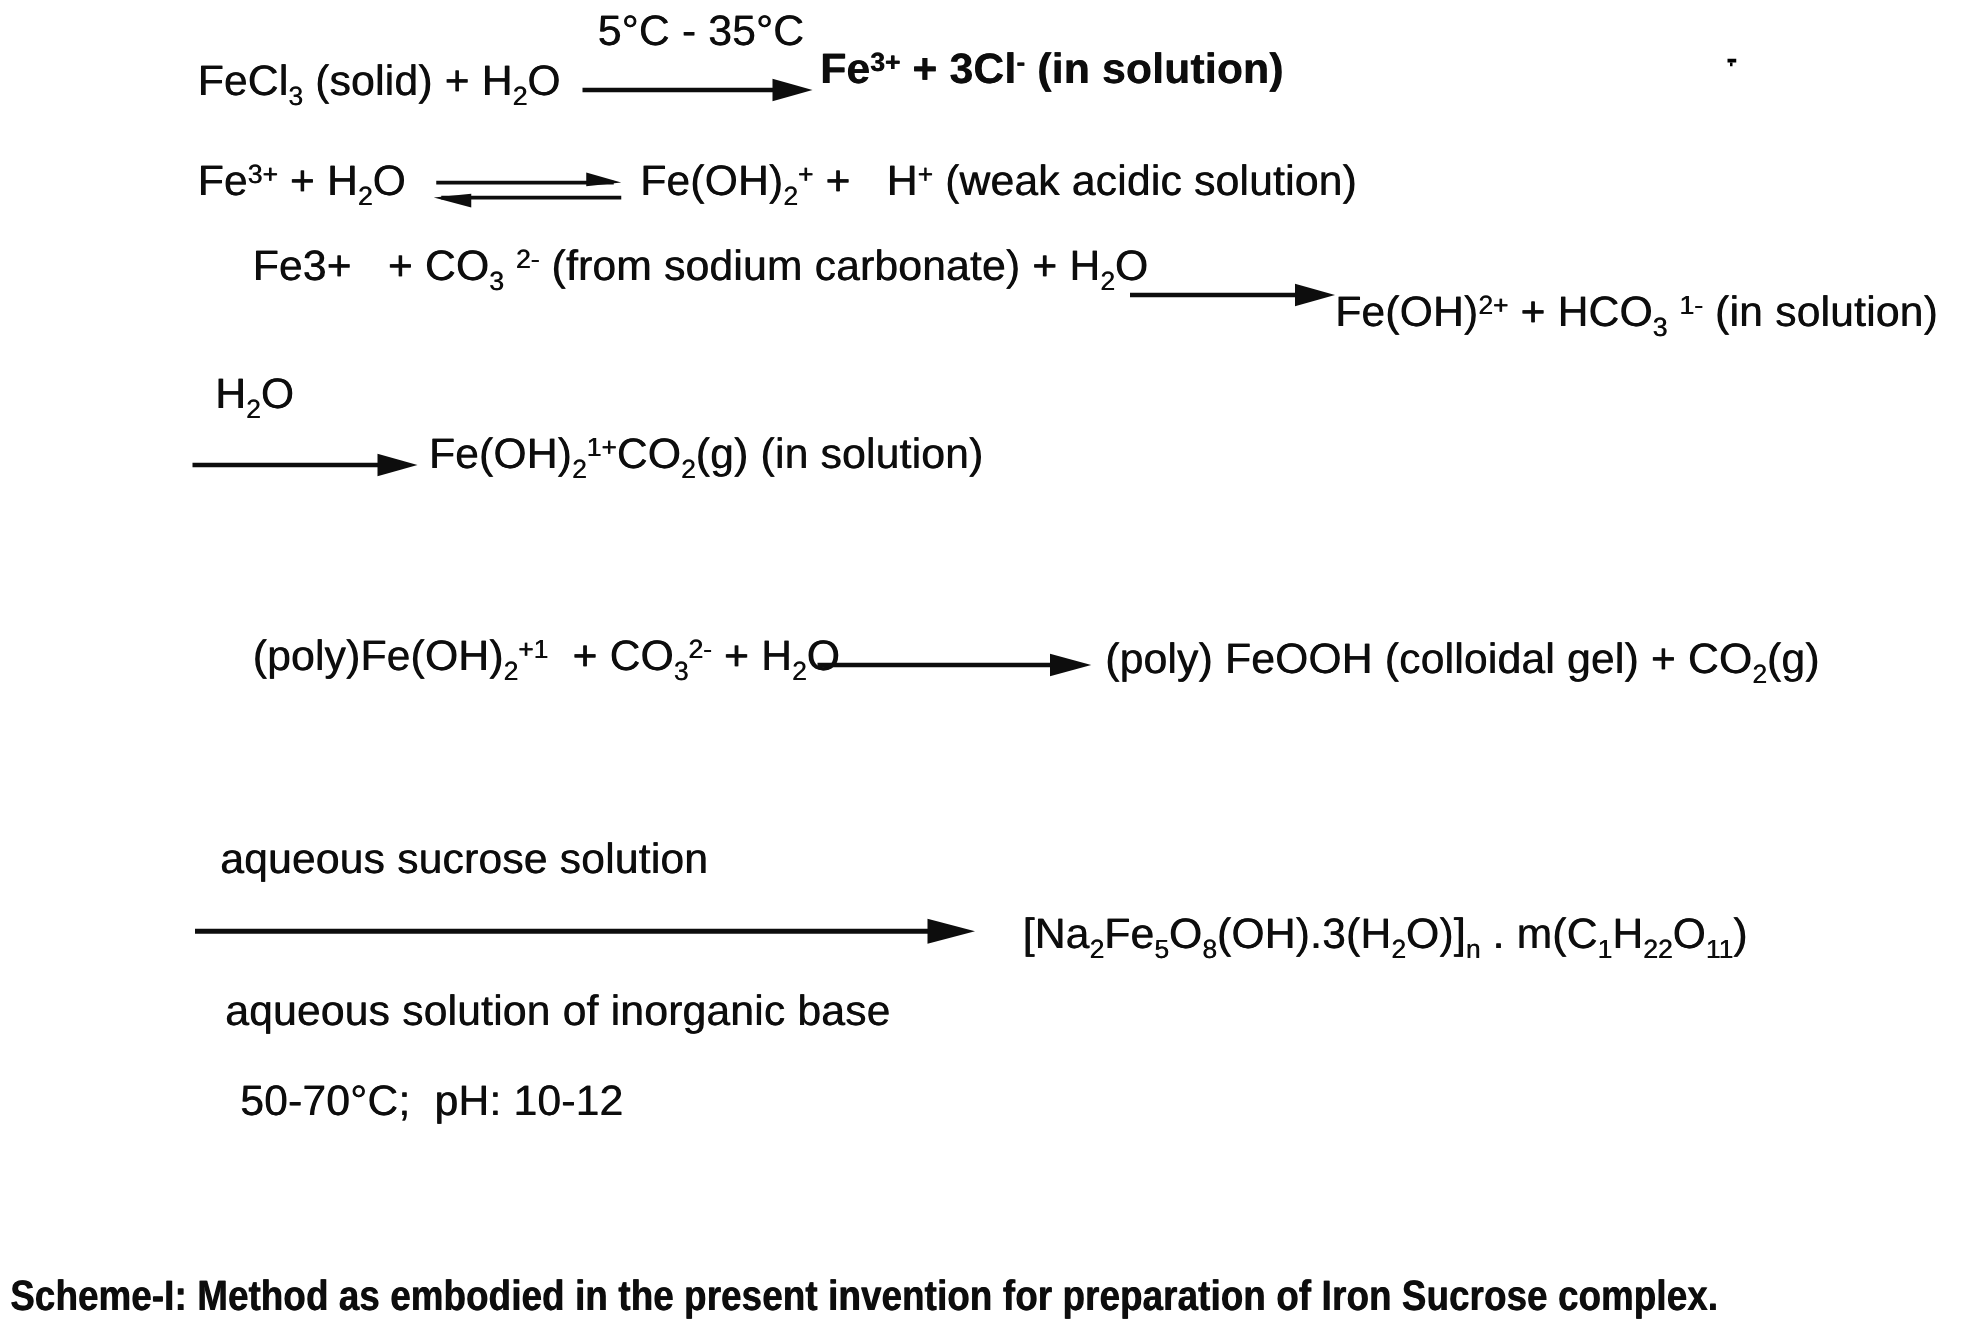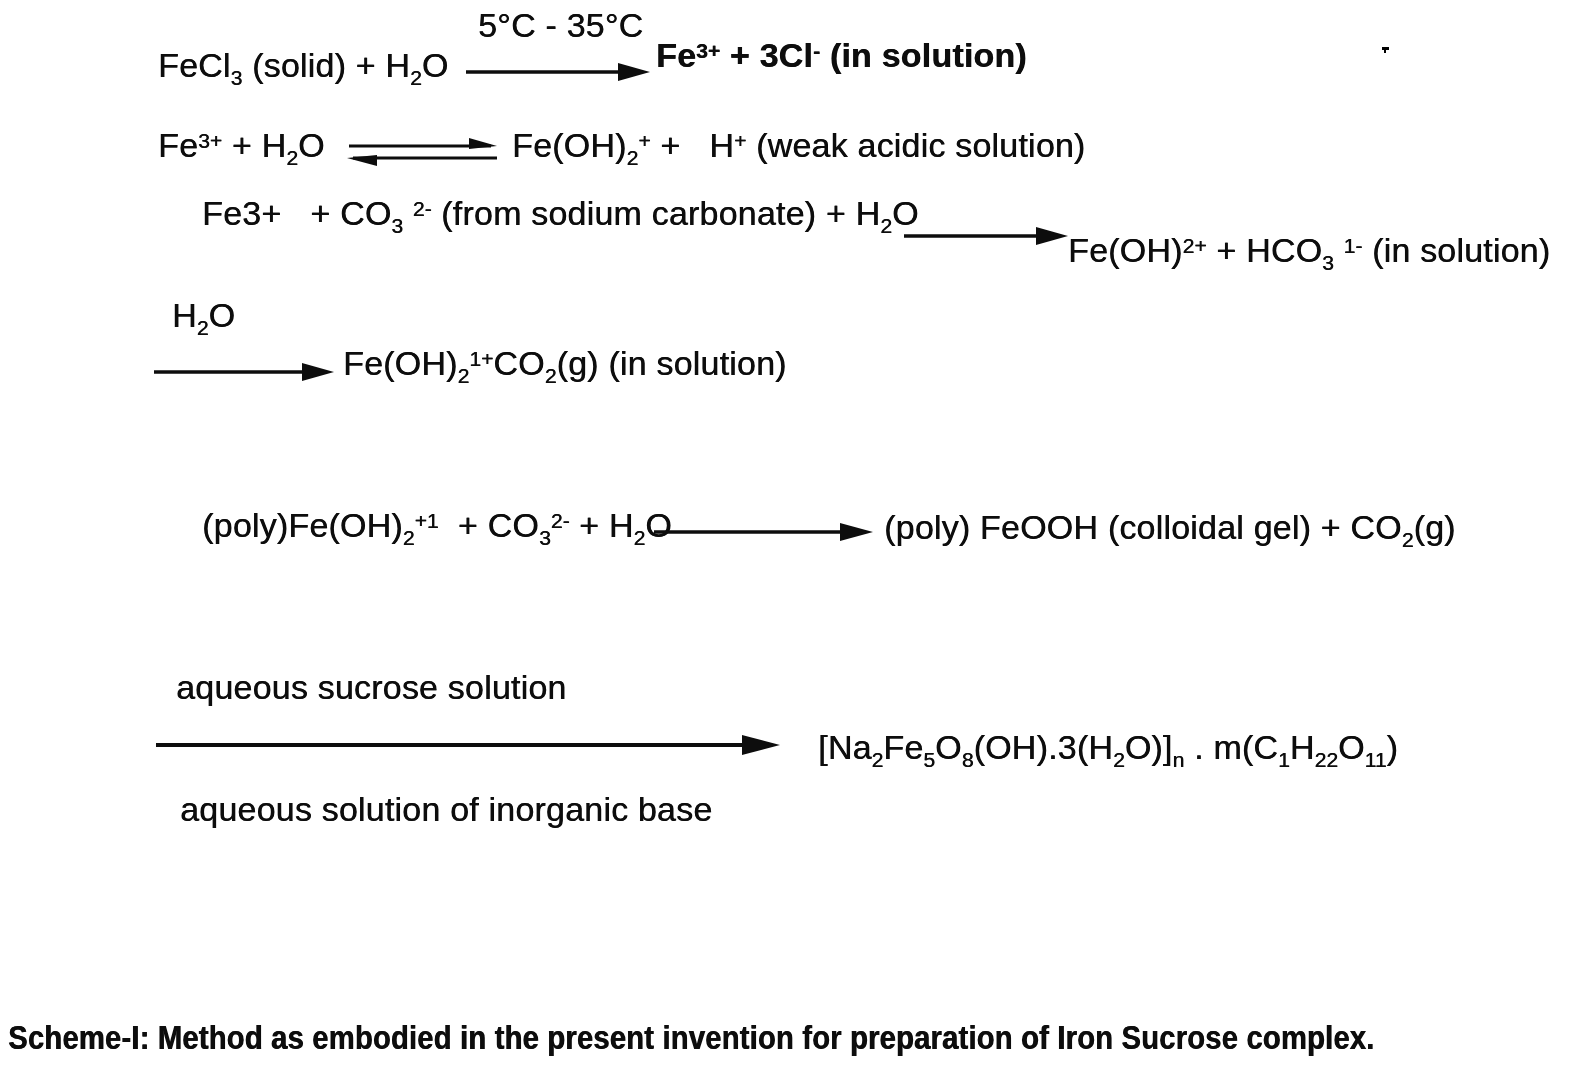--- a/index.html
+++ b/index.html
@@ -73,19 +73,20 @@
   </svg>
   <div class="t" style="left:884px;top:508px;"><span>(poly) FeOOH (colloidal gel) + CO</span><sub>2</sub><span>(g)</span></div>
 
   <div class="t" style="left:176px;top:668px;">aqueous sucrose solution</div>
   <svg class="arr" style="left:154px;top:731px;" width="628" height="28">
     <line x1="2" y1="14" x2="600" y2="14" stroke="#0d0d0d" stroke-width="4"></line>
     <polygon points="588,4 626,14 588,24" fill="#0d0d0d"></polygon>
   </svg>
   <div class="t" style="left:818px;top:728px;"><span>[Na</span><sub>2</sub><span>Fe</span><sub>5</sub><span>O</span><sub>8</sub><span>(OH).3(H</span><sub>2</sub><span>O)]</span><sub>n</sub><span> . m(C</span><sub>1</sub><span>H</span><sub>22</sub><span>O</span><sub>11</sub><span>)</span></div>
   <div class="t" style="left:180px;top:790px;">aqueous solution of inorganic base</div>
+  <div class="t" style="left:192px;top:862px;">50-70°C;  pH: 10-12</div>
 
   <div class="t caption" style="left:8px;top:1018px;">Scheme-I: Method as embodied in the present invention for preparation of Iron Sucrose complex.</div>
 
   <div class="artifact" style="left:1382px;top:47px;width:7px;height:3px;"></div>
   <div class="artifact" style="left:1384px;top:50px;width:2px;height:3px;"></div>
 
 </div>
 
 </body></html>

